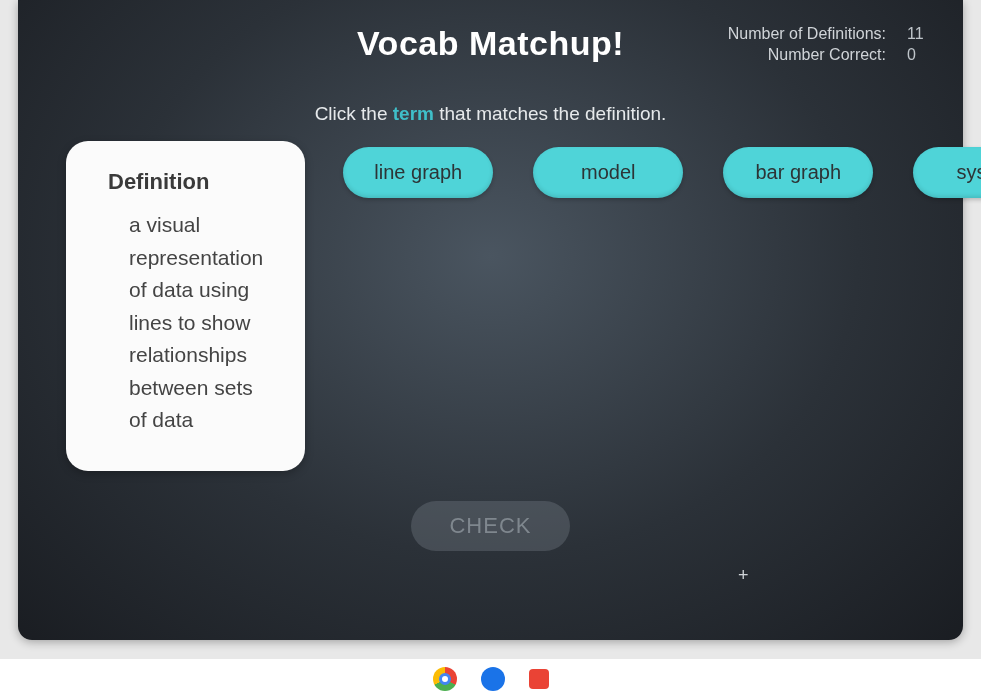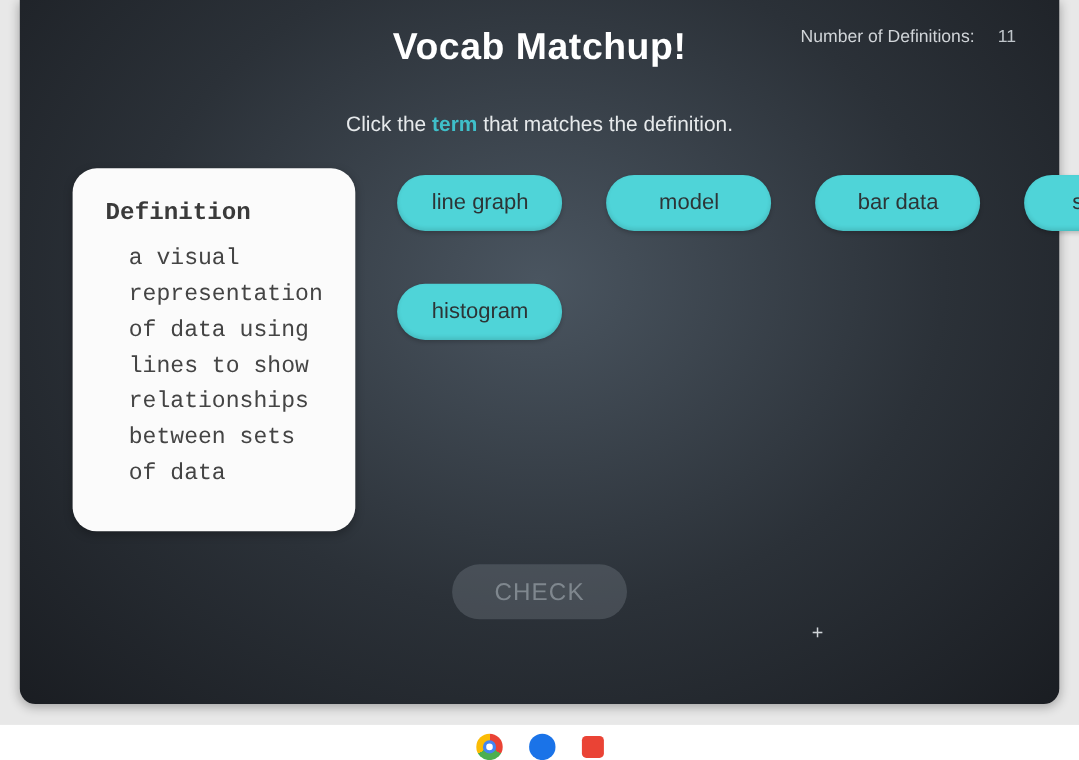--- a/index.html
+++ b/index.html
@@ -60,40 +60,39 @@
     }
     .stat-value {
       color: #bfc5ca;
       min-width: 18px;
       text-align: left;
     }
     .instruction {
       text-align: center;
       color: #e6e9eb;
       font-size: 19px;
-      margin-bottom: 28px;
+      margin-bottom: 16px;
       font-weight: 500;
     }
     .instruction .term-word {
       color: #3fbfc9;
       font-weight: 600;
     }
     .content-row {
       display: flex;
       gap: 38px;
       padding: 0 20px;
     }
     .definition-card {
       width: 400px;
       height: 330px;
       background: #fbfbfb;
       border-radius: 22px;
-      padding: 28px 30px;
+      padding: 28px 42px;
       box-shadow: 0 3px 8px rgba(0,0,0,0.25);
-      font-family: Liberation Mono, monospace;
     }
     .definition-heading {
       font-weight: 700;
       font-size: 22px;
       color: #3a3a3a;
       margin-bottom: 14px;
     }
     .definition-text {
       font-size: 21px;
       color: #444;
@@ -191,40 +190,43 @@
 
 <div class="app-container">
 
   <div class="header-row">
     <h1 class="title">Vocab Matchup!</h1>
     <div class="stats">
       <div class="stat-line">
         <span class="stat-label">Number of Definitions:</span>
         <span class="stat-value">11</span>
       </div>
+      <div class="stat-line">
+        <span class="stat-label">Number Correct:</span>
+        <span class="stat-value">0</span>
+      </div>
     </div>
   </div>
 
   <p class="instruction">
     <span>Click the </span><span class="term-word">term</span><span> that matches the definition.</span>
   </p>
 
   <div class="content-row">
 
     <div class="definition-card">
       <div class="definition-heading">Definition</div>
       <div class="definition-text">a visual representation of data using lines to show relationships between sets of data</div>
     </div>
 
     <div class="options-grid">
       <button class="option-pill">line graph</button>
       <button class="option-pill">model</button>
-      <button class="option-pill">bar data</button>
+      <button class="option-pill">bar graph</button>
       <button class="option-pill">system</button>
-      <button class="option-pill">histogram</button>
     </div>
 
   </div>
 
   <div class="check-row">
     <button class="check-button">CHECK</button>
   </div>
 
   <div class="cursor-plus">+</div>
 

